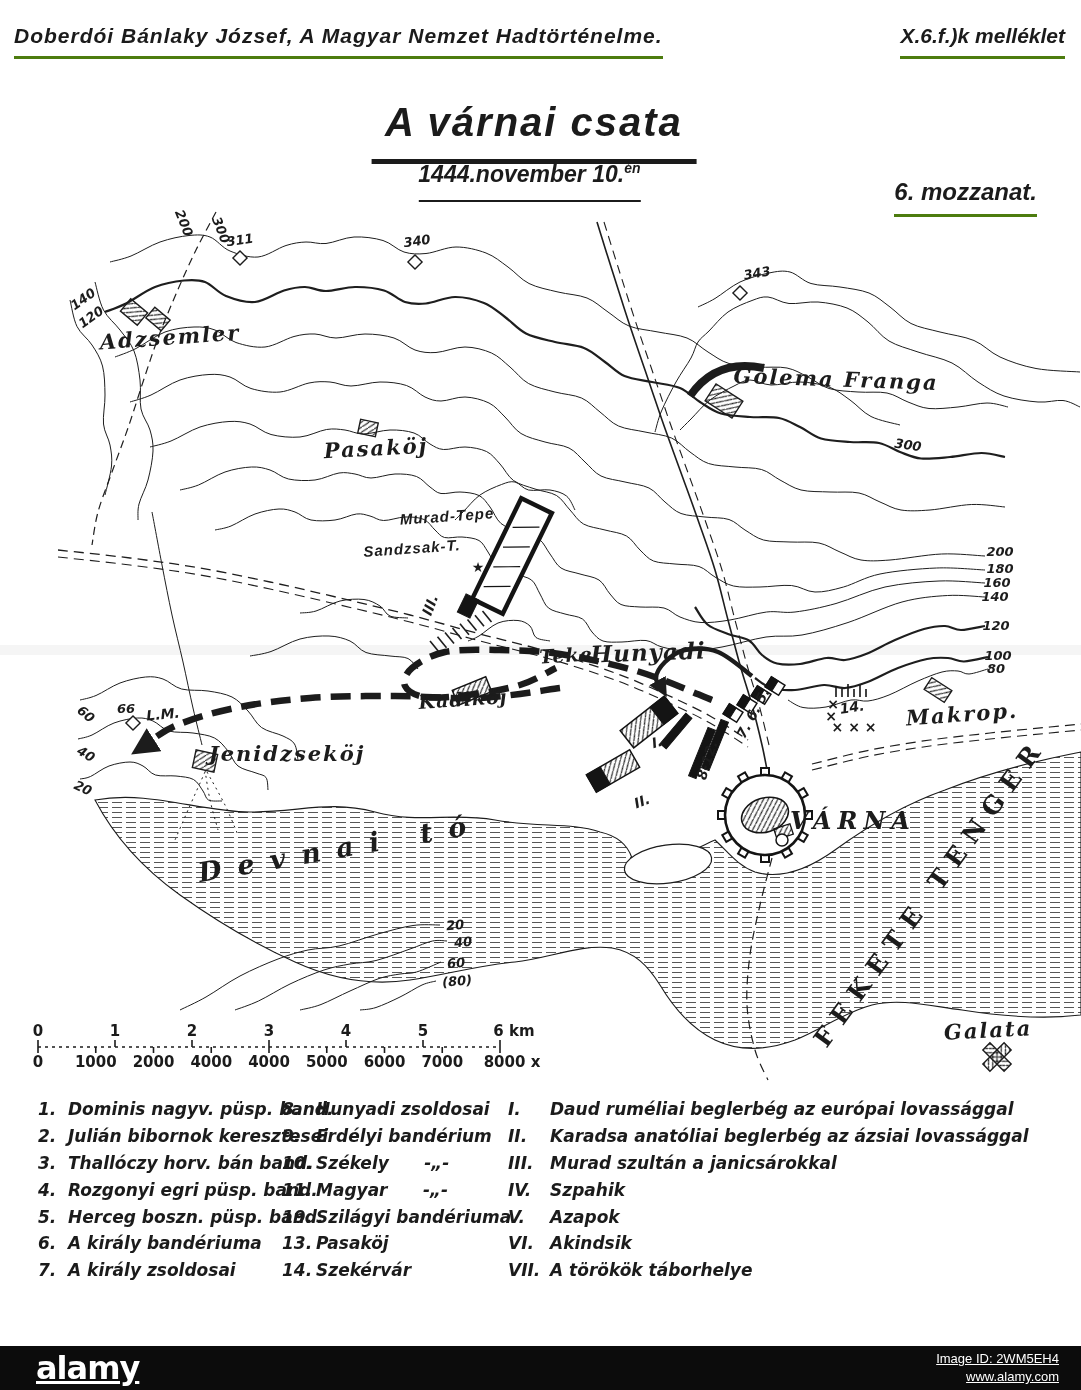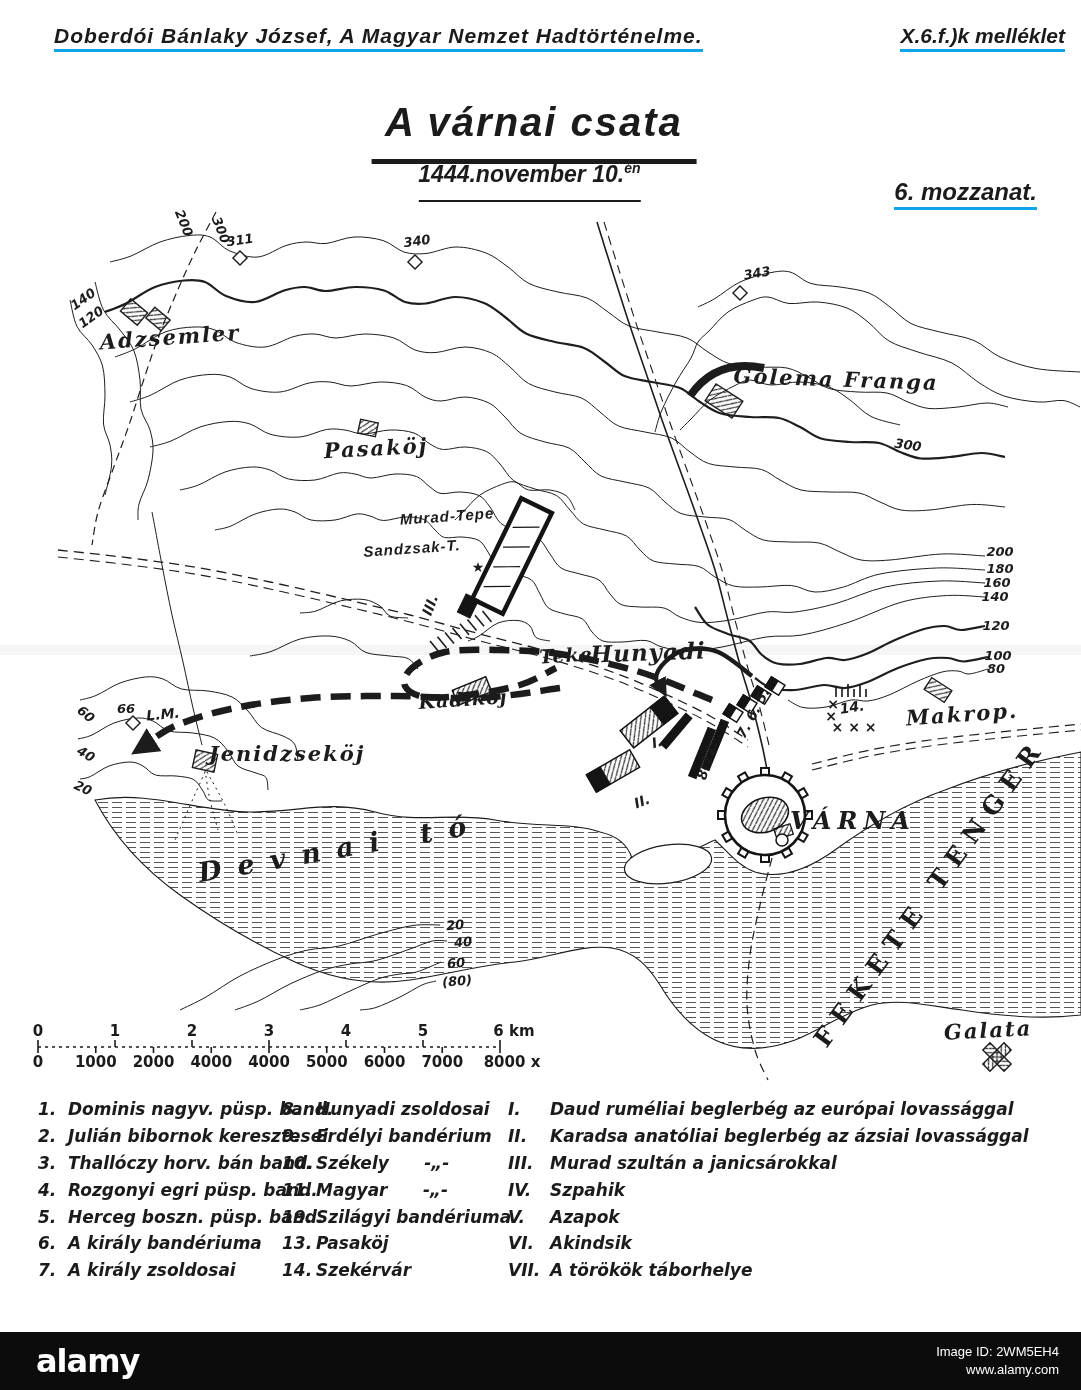--- a/index.html
+++ b/index.html
@@ -1,20 +1,20 @@
 <!DOCTYPE html>
 <html><head>
 <meta charset="utf-8">
 <style>
   html,body{margin:0;padding:0;background:#888;}
   .page{width:1081px;height:1390px;position:relative;background:#fff;overflow:hidden;
         font-family:"Liberation Sans",sans-serif;color:#1b1b1b;}
   
   .hdr{position:absolute;font-style:italic;font-weight:700;white-space:nowrap;}
-  .u{border-bottom:3px solid #0ea5e9;padding-bottom:1px;margin-left:40px;}
+  .u{border-bottom:3px solid #4d7c0f;padding-bottom:8px;}
   #hdr-left{left:14px;top:24px;font-size:21px;letter-spacing:1px;}
   #hdr-right{right:16px;top:24px;font-size:21px;}
   #title-main{left:50%;transform:translateX(-52%);top:100px;font-size:40px;letter-spacing:2px;
               border-bottom:5px solid #1b1b1b;padding:0 14px 14px 14px;}
   #title-date{left:50%;transform:translateX(-55%);top:160px;font-size:23px;font-weight:600;
               border-bottom:2px solid #1b1b1b;padding-bottom:12px;}
   #title-date sup{font-size:14px;}
   #phase{right:44px;top:178px;font-size:24px;}
   
   #labels-layer{position:absolute;inset:0;pointer-events:none;}
@@ -34,22 +34,22 @@
   
   .legend{position:absolute;top:1096px;list-style:none;margin:0;padding:0;
           font:italic 600 17px "DejaVu Sans",sans-serif;}
   .legend li{display:flex;height:26.8px;align-items:center;}
   .legend .num{flex:0 0 auto;margin-right:6px;}
   .legend .leg-text{white-space:pre;}
   #legend-1{left:38px;} #legend-1 .num{width:24px;}
   #legend-2{left:282px;} #legend-2 .num{width:28px;}
   #legend-3{left:508px;} #legend-3 .num{width:36px;}
   
-  #wm-bar{position:absolute;left:0;right:0;bottom:0;height:58px;background:#0c0c0c;color:#fff;
-          display:flex;align-items:center;justify-content:space-between;padding:0 22px 0 36px;box-sizing:border-box;}
+  #wm-bar{position:absolute;left:0;right:0;bottom:0;height:44px;background:#0c0c0c;color:#fff;
+          display:flex;align-items:center;justify-content:space-between;padding:0 22px 0 36px;box-sizing:border-box;text-decoration:underline;}
   #wm-brand{font:700 32px "DejaVu Sans",sans-serif;letter-spacing:-1px;}
   #wm-right{text-align:right;font:400 13px "Liberation Sans",sans-serif;line-height:18px;}
   svg{position:absolute;left:0;top:0;}
 </style>
 </head>
 <body>
 
 <div class="page">
 
   <svg id="map-art" width="1081" height="1390" viewBox="0 0 1081 1390">

